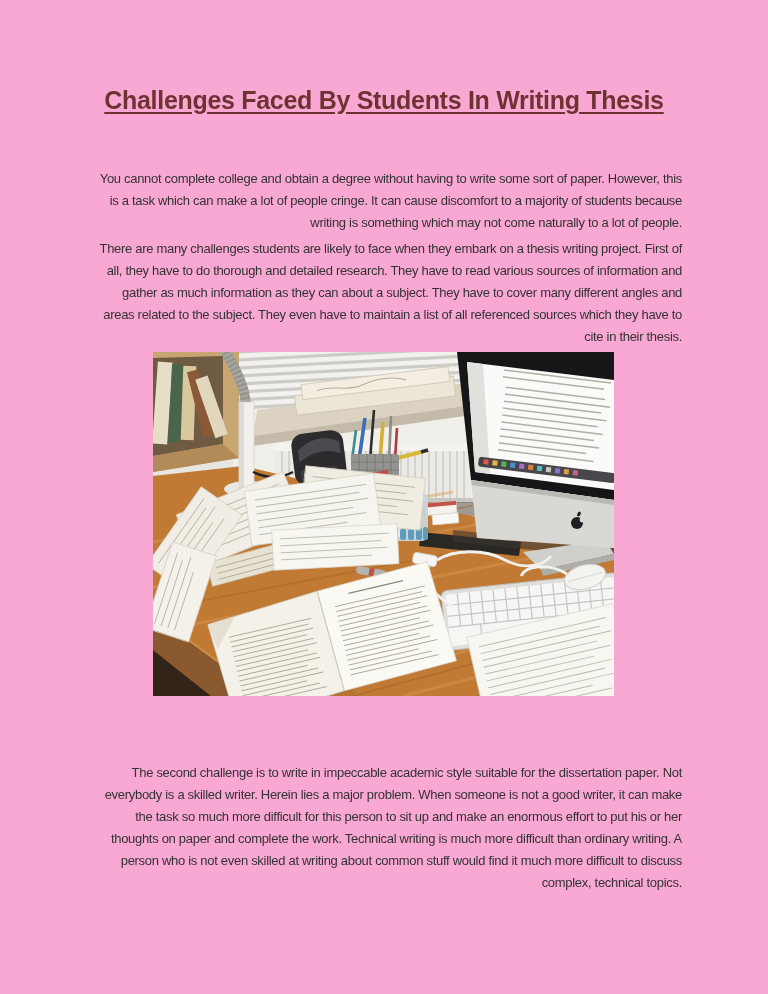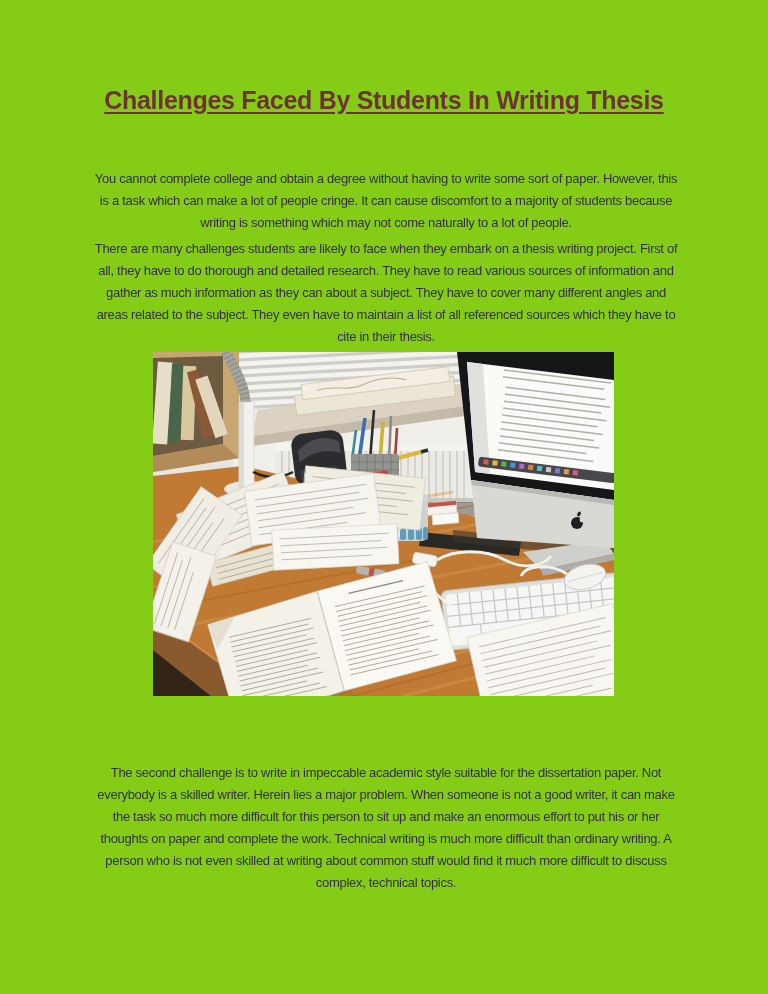--- a/index.html
+++ b/index.html
@@ -1,38 +1,38 @@
 <!DOCTYPE html>
 <html><head>
 <meta charset="utf-8">
 <style>
   html,body { margin:0; padding:0; background:#ffffff; }
   .page {
     position:relative; width:768px; height:994px; margin:0 auto;
-    background:#84cc16; overflow:hidden;
+    background:#f9a8d4; overflow:hidden;
     font-family:"Liberation Sans", sans-serif;
   }
   .doc-title {
     position:absolute; top:86px; left:0; width:768px; margin:0;
     text-align:center; font-size:25px; font-weight:bold; letter-spacing:-0.3px;
     color:#6e3233; text-decoration:underline;
     text-underline-offset:3px;
   }
   .byline {
     position:absolute; top:140px; left:0; width:768px; margin:0;
     text-align:center; font-size:14px; font-weight:bold; color:#1f1f1f;
     letter-spacing:-0.2px;
   }
   .byline .link {
     color:#2638c8; text-decoration:underline; margin-left:5px; cursor:pointer;
   }
   .para {
     position:absolute; left:90px; width:592px; margin:0;
     font-size:13px; line-height:22px; letter-spacing:-0.3px; color:#333333;
-    text-align:center;
+    text-align:right;
   }
   #p1 { top:168px; }
   #p2 { top:238px; }
   #p3 { top:762px; }
   .photo {
     position:absolute; left:153px; top:352px; width:461px; height:344px;
     margin:0; overflow:hidden;
   }
   .photo svg { display:block; }
 </style>

